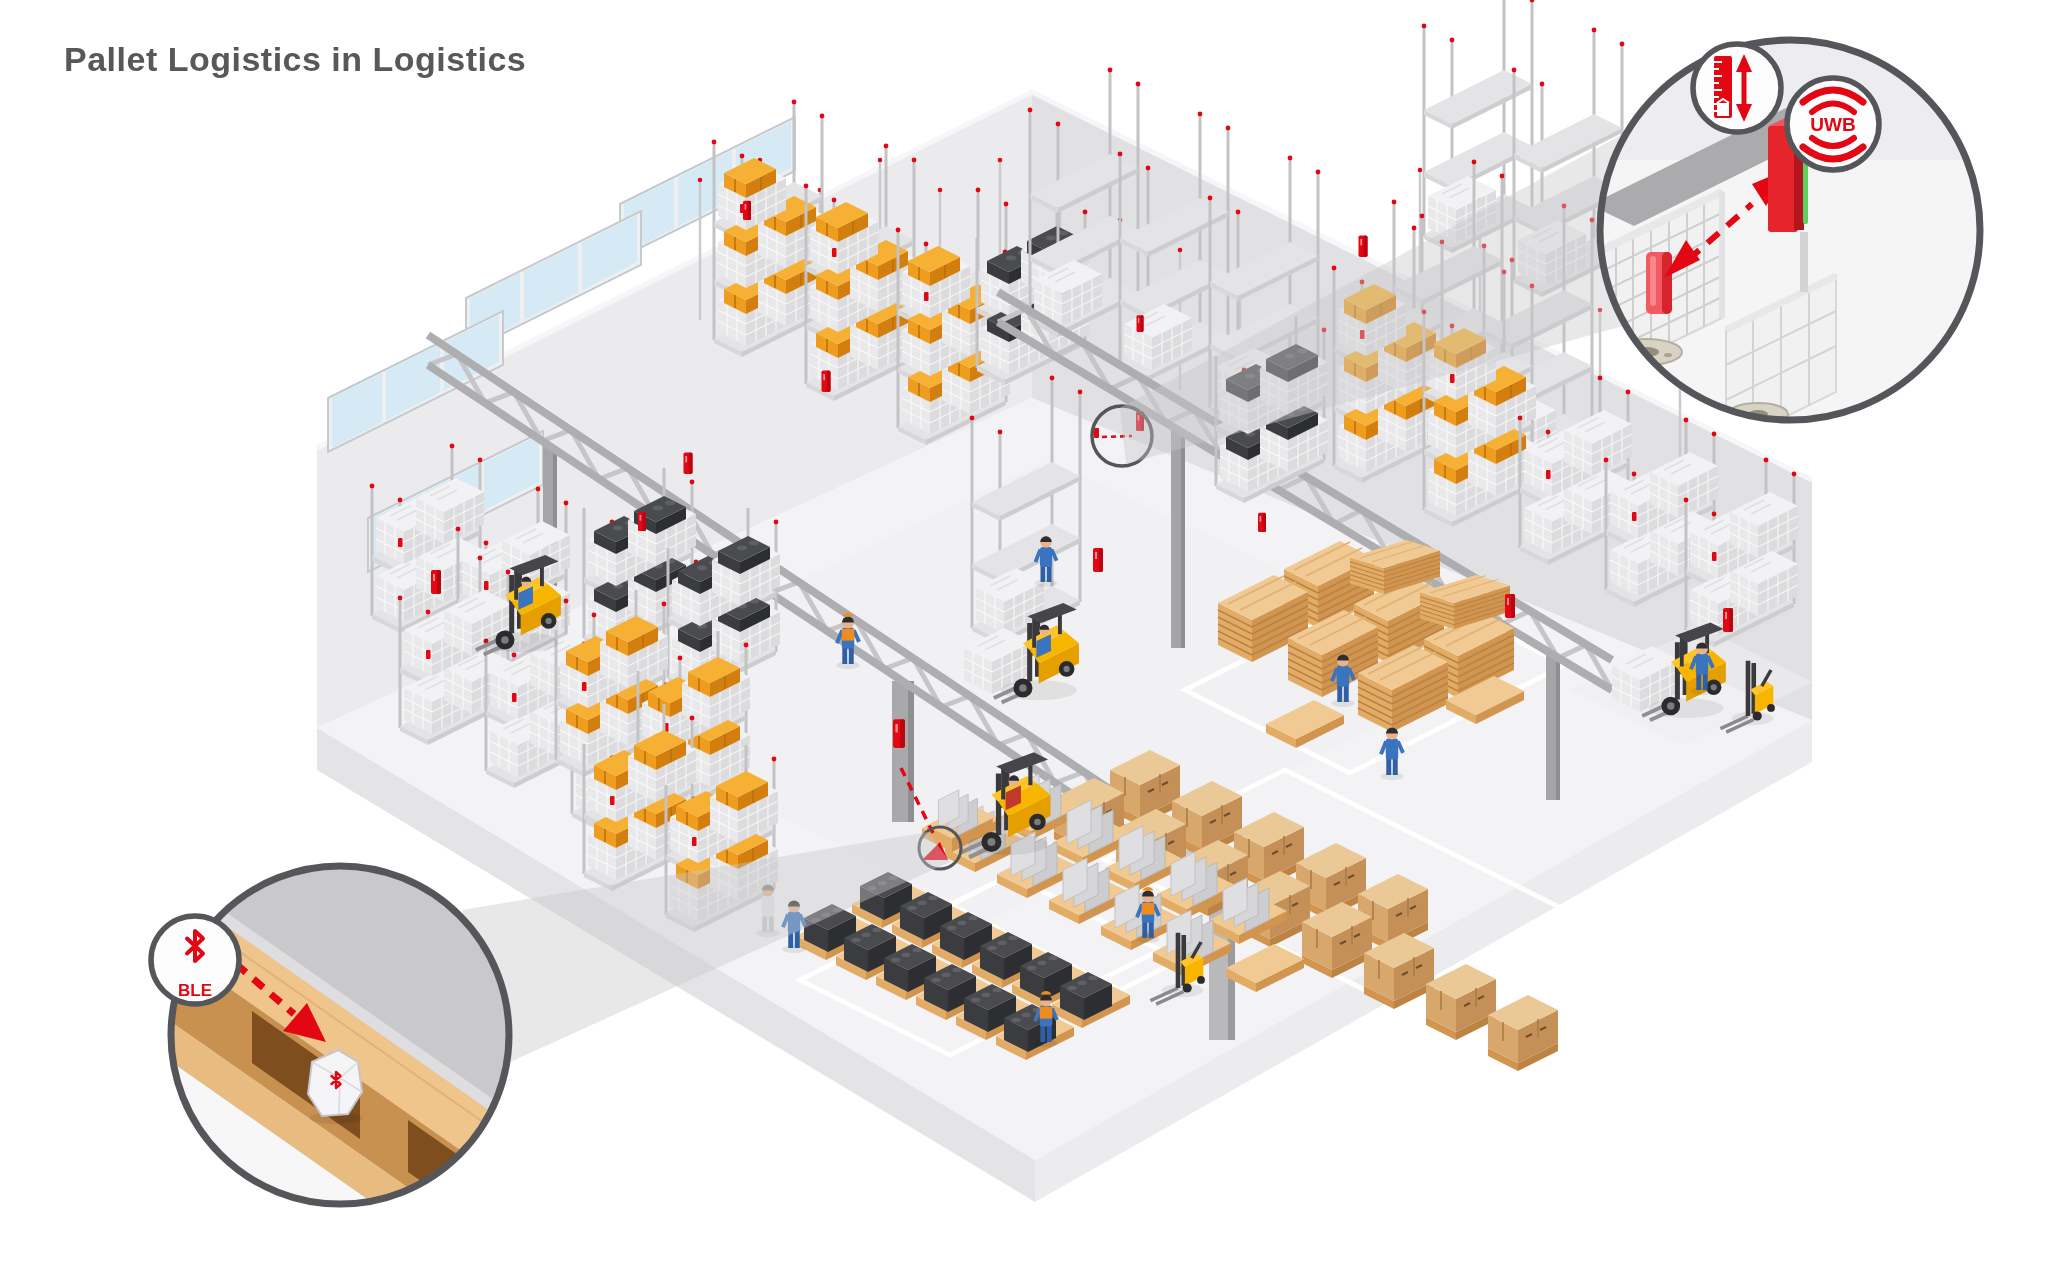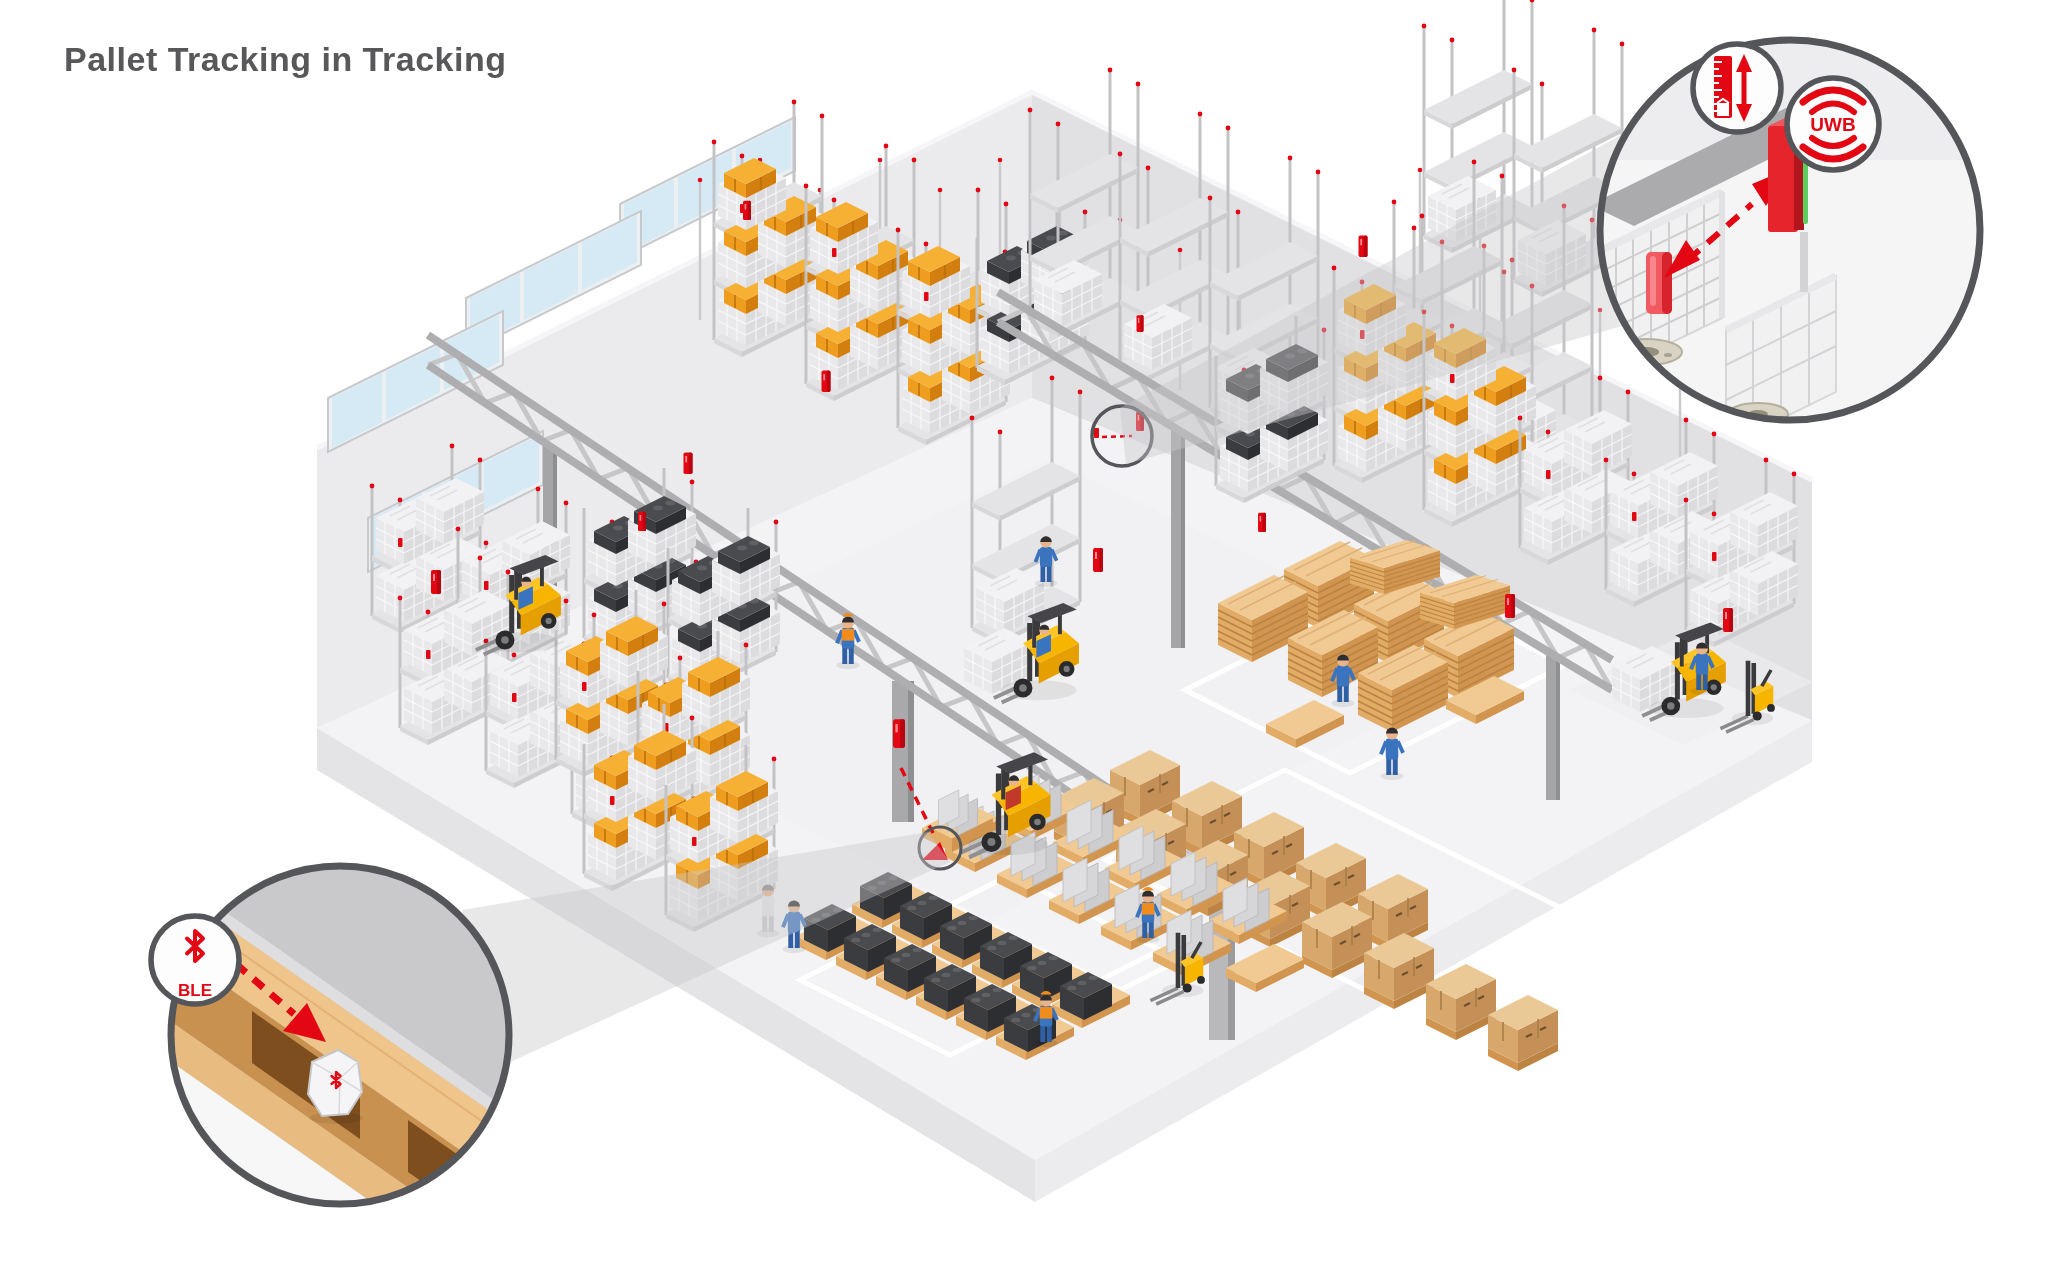--- a/index.html
+++ b/index.html
@@ -19,21 +19,21 @@
   .dash{stroke:var(--accent_red);fill:none}
   .lane{fill:none;stroke:#FFFFFF;stroke-width:5;opacity:.95}
   .cir{fill:none;stroke:var(--callout_border)}
   .red{fill:var(--accent_red)}
   .lbl{fill:var(--accent_red);font-weight:700;font-family:"Liberation Sans",sans-serif;text-anchor:middle}
 </style>
 </head>
 <body>
 
 <div class="stage">
-<div class="title">Pallet Tracking in Tracking</div>
+<div class="title">Pallet Logistics in Logistics</div>
 
 <svg width="2048" height="1262" viewBox="0 0 2048 1262">
 <defs>
 
   <g id="shelf2">
     <polygon points="0,0 -28,-14 52,-54 80,-40" fill="#E4E4E6"></polygon>
     <polygon points="0,0 80,-40 80,-35 0,5" fill="#CDCDCF"></polygon>
     <polygon points="0,0 -28,-14 -28,-9 0,5" fill="#D8D8DA"></polygon>
   </g>
 

